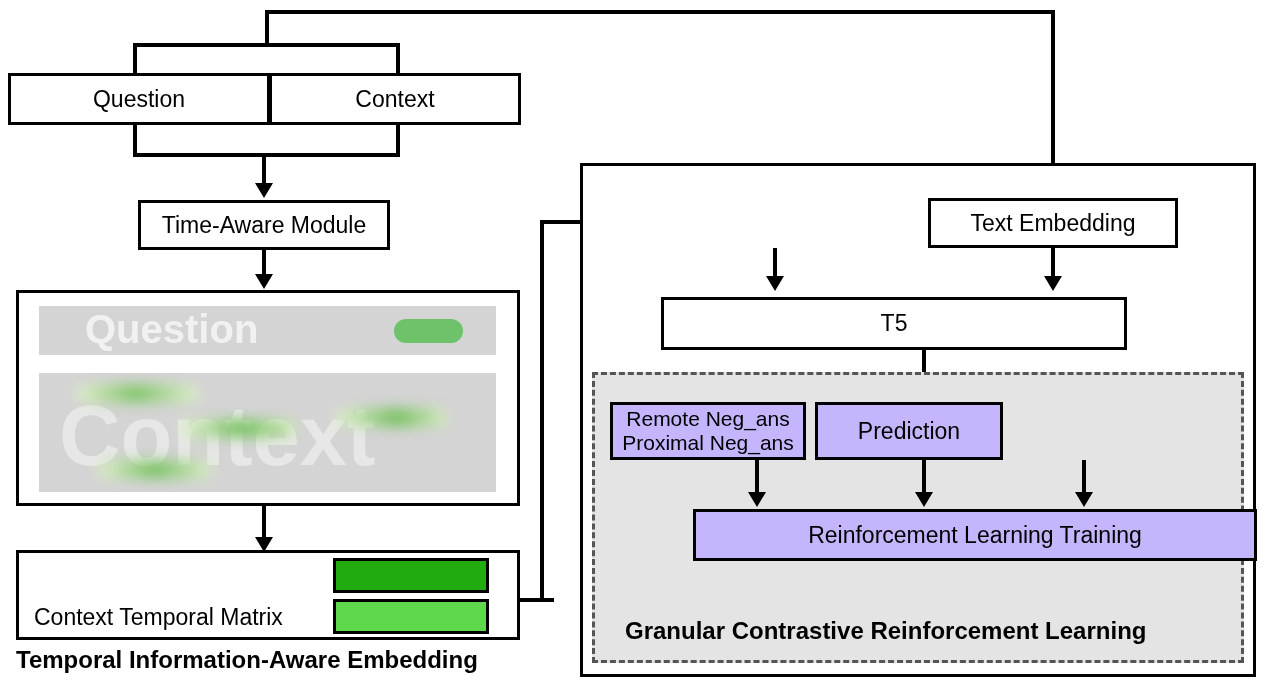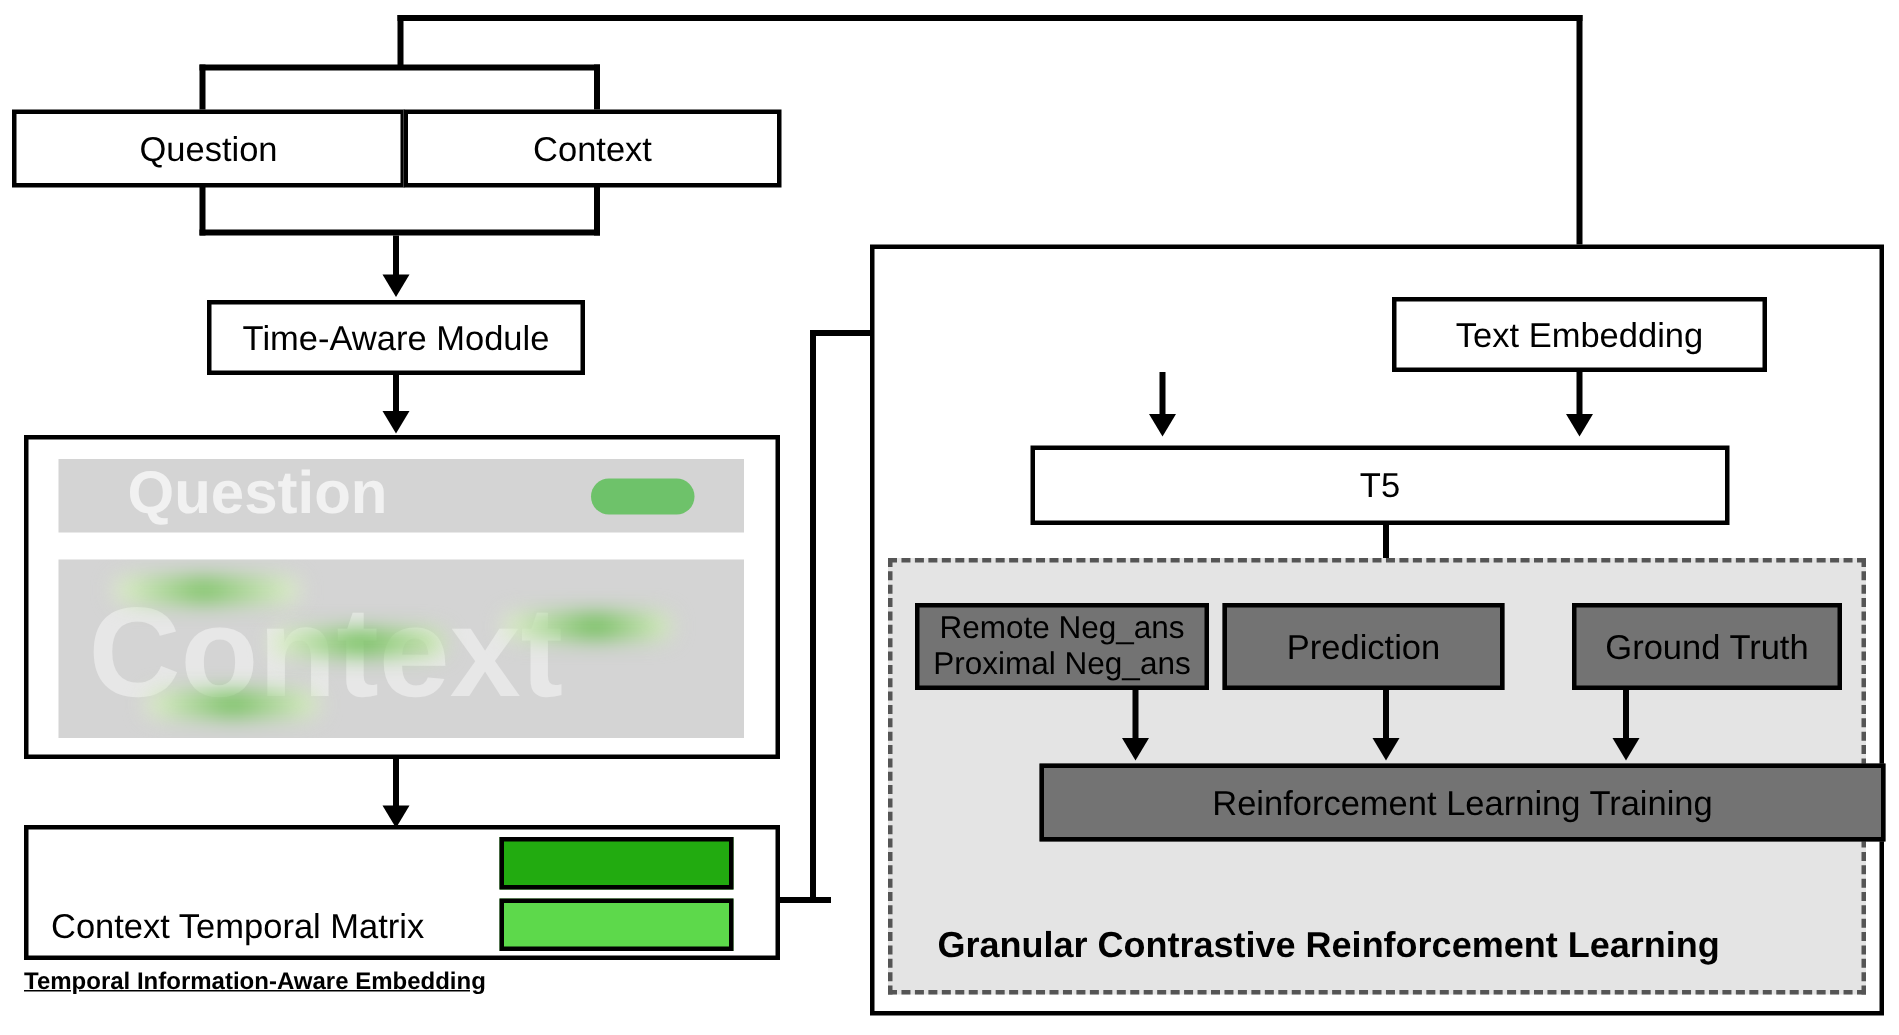--- a/index.html
+++ b/index.html
@@ -27,21 +27,21 @@
     background: #ffffff;
     display: flex;
     align-items: center;
     justify-content: center;
     text-align: center;
     color: #000000;
     font-size: 23px;
     line-height: 1.15;
     white-space: pre-line;
   }
-  .box.gray-fill { background: #737373; }
+  .box.gray-fill { background: #c4b5fd; }
   .panel {
     position: absolute;
     box-sizing: border-box;
     border: 3px solid #000000;
     background: #ffffff;
   }
   .dashed-panel {
     position: absolute;
     box-sizing: border-box;
     border: 3px dashed #555555;
@@ -175,58 +175,55 @@
   <div class="panel" style="left:16px; top:550px; width:504px; height:90px;">
   </div>
 
   <div class="matrix-bar" style="left:333px; top:558px; width:156px; height:35px; background:#22ab10;"></div>
 
   <div class="matrix-row" style="left:34px; top:598px; width:470px; height:38px;">
     <span class="matrix-label">Context Temporal Matrix</span>
   </div>
   <div class="matrix-bar" style="left:333px; top:599px; width:156px; height:35px; background:#5dd94b;"></div>
 
-  <div class="caption" style="left:16px; top:646px; font-size:16px;text-decoration:underline;">Temporal Information-Aware Embedding</div>
+  <div class="caption" style="left:16px; top:646px; font-size:24px;">Temporal Information-Aware Embedding</div>
 
   <div class="ln" style="left:518px; top:598px; width:36px; height:4px;"></div>
   <div class="ln" style="left:540px; top:220px; width:4px; height:382px;"></div>
   <div class="ln" style="left:540px; top:220px; width:92px; height:4px;"></div>
   <div class="arrowhead right" style="left:630px; top:213px;"></div>
 
   <div class="panel" style="left:580px; top:163px; width:676px; height:514px;"></div>
 
   <div class="box" style="left:928px; top:198px; width:250px; height:50px;">
     <span>Text Embedding</span>
   </div>
 
   <div class="ln" style="left:773px; top:248px; width:4px; height:30px;"></div>
   <div class="arrowhead down" style="left:766px; top:276px;"></div>
 
   <div class="ln" style="left:1051px; top:248px; width:4px; height:30px;"></div>
   <div class="arrowhead down" style="left:1044px; top:276px;"></div>
 
-  <div class="box" style="left:687px; top:297px; width:466px; height:53px;">
+  <div class="box" style="left:661px; top:297px; width:466px; height:53px;">
     <span>T5</span>
   </div>
 
   <div class="ln" style="left:922px; top:350px; width:4px; height:44px;"></div>
   <div class="arrowhead down" style="left:915px; top:391px;"></div>
 
   <div class="dashed-panel" style="left:592px; top:372px; width:652px; height:291px;"></div>
 
   <div class="box gray-fill" style="left:610px; top:402px; width:196px; height:58px; font-size:21px;">
     <span>Remote Neg_ans
 Proximal Neg_ans</span>
   </div>
   <div class="box gray-fill" style="left:815px; top:402px; width:188px; height:58px;">
     <span>Prediction</span>
   </div>
-  <div class="box gray-fill" style="left:1048px; top:402px; width:180px; height:58px;">
-    <span>Ground Truth</span>
-  </div>
 
   <div class="ln" style="left:755px; top:460px; width:4px; height:34px;"></div>
   <div class="arrowhead down" style="left:748px; top:492px;"></div>
 
   <div class="ln" style="left:922px; top:460px; width:4px; height:34px;"></div>
   <div class="arrowhead down" style="left:915px; top:492px;"></div>
 
   <div class="ln" style="left:1082px; top:460px; width:4px; height:34px;"></div>
   <div class="arrowhead down" style="left:1075px; top:492px;"></div>
 

